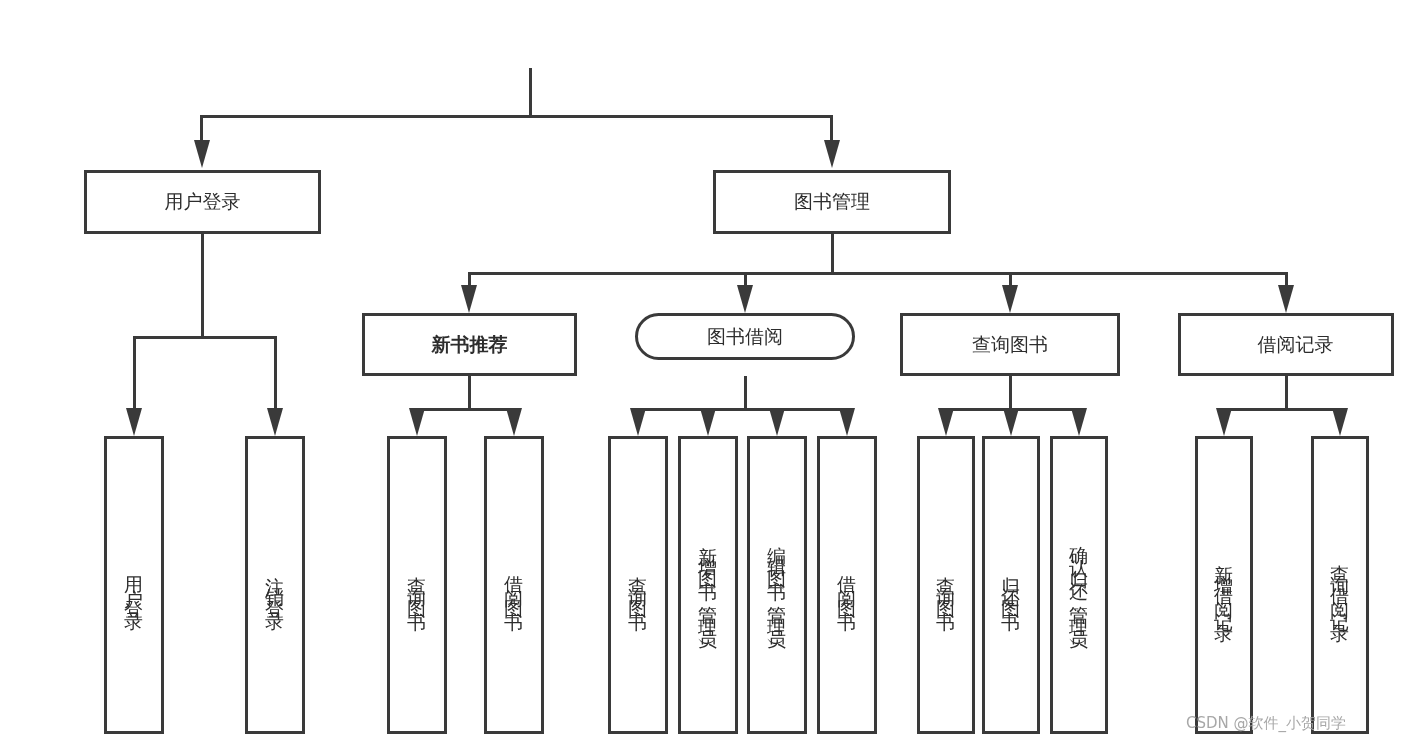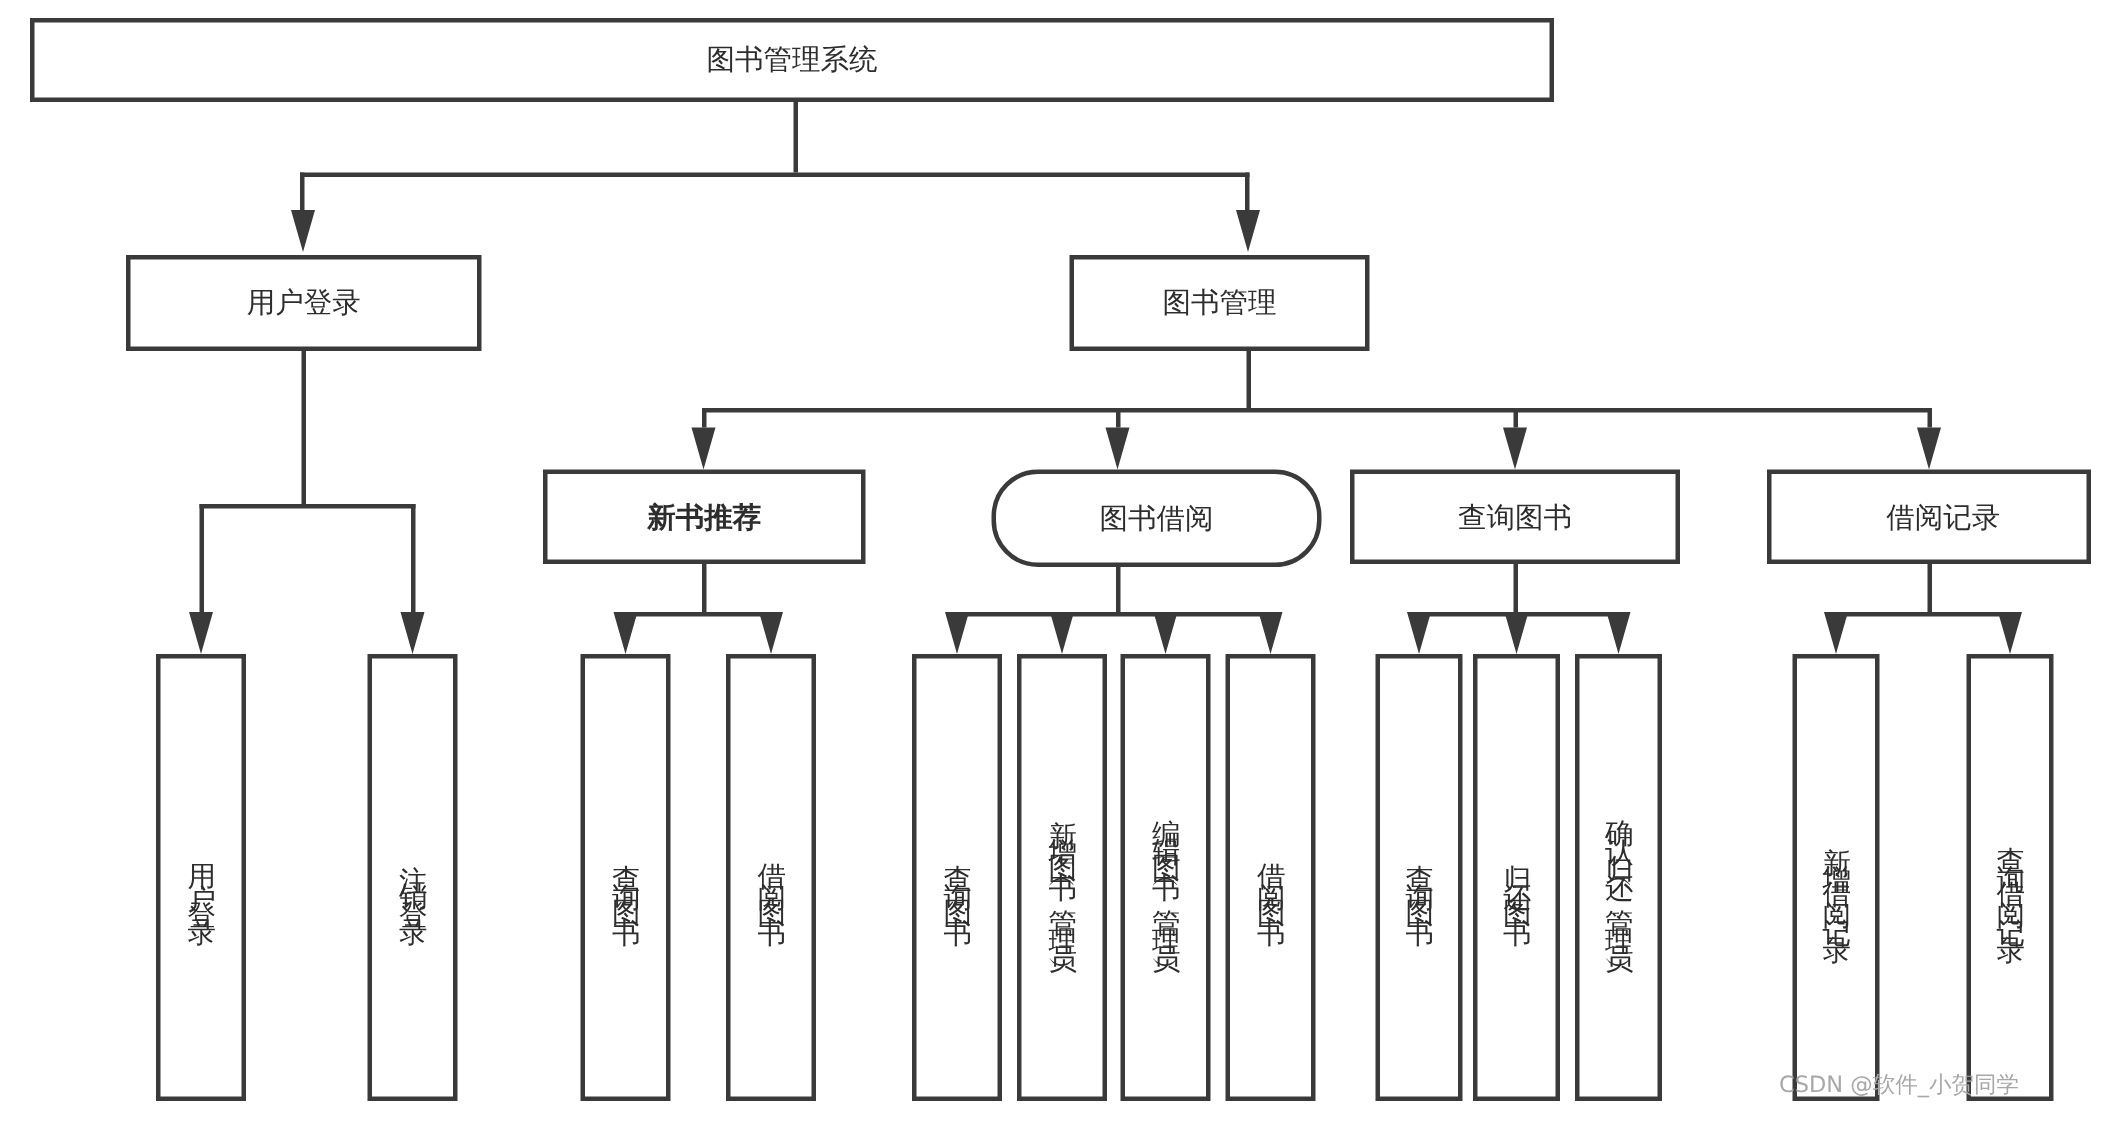--- a/index.html
+++ b/index.html
@@ -39,35 +39,32 @@
     position:absolute;left:1186px;top:714px;
     font-size:15px;color:var(--watermark);
     white-space:nowrap;z-index:5;
   }
 </style>
 </head>
 <body>
 
 <div class="canvas">
 
-  <div class="box" style="left:20px;top:12px;width:1016px;height:56px;">
-    <span>图书管理系统</span>
-  </div>
 
   <div class="line" style="left:529px;top:68px;width:3px;height:47px;"></div>
   <div class="line" style="left:200px;top:115px;width:633px;height:3px;"></div>
   <div class="line" style="left:200px;top:115px;width:3px;height:25px;"></div>
   <div class="arrow" style="left:194px;top:140px;"></div>
   <div class="line" style="left:830px;top:115px;width:3px;height:25px;"></div>
   <div class="arrow" style="left:824px;top:140px;"></div>
 
   <div class="box" style="left:84px;top:170px;width:237px;height:64px;">
     <span>用户登录</span>
   </div>
-  <div class="box" style="left:713px;top:170px;width:200px;height:64px;">
+  <div class="box" style="left:713px;top:170px;width:238px;height:64px;">
     <span>图书管理</span>
   </div>
 
   <div class="line" style="left:201px;top:234px;width:3px;height:102px;"></div>
   <div class="line" style="left:133px;top:336px;width:144px;height:3px;"></div>
   <div class="line" style="left:133px;top:336px;width:3px;height:72px;"></div>
   <div class="arrow" style="left:126px;top:408px;"></div>
   <div class="line" style="left:274px;top:336px;width:3px;height:72px;"></div>
   <div class="arrow" style="left:267px;top:408px;"></div>
 
@@ -78,21 +75,21 @@
   <div class="line" style="left:744px;top:272px;width:3px;height:13px;"></div>
   <div class="arrow" style="left:737px;top:285px;"></div>
   <div class="line" style="left:1009px;top:272px;width:3px;height:13px;"></div>
   <div class="arrow" style="left:1002px;top:285px;"></div>
   <div class="line" style="left:1285px;top:272px;width:3px;height:13px;"></div>
   <div class="arrow" style="left:1278px;top:285px;"></div>
 
   <div class="box" style="left:362px;top:313px;width:215px;height:63px;font-weight:bold;">
     <span>新书推荐</span>
   </div>
-  <div class="box" style="left:661px;top:313px;width:220px;height:65px;border-radius:31px;">
+  <div class="box" style="left:635px;top:313px;width:220px;height:47px;border-radius:31px;">
     <span>图书借阅</span>
   </div>
   <div class="box" style="left:900px;top:313px;width:220px;height:63px;">
     <span>查询图书</span>
   </div>
   <div class="box" style="left:1178px;top:313px;width:216px;height:63px;padding-left:19px;">
     <span>借阅记录</span>
   </div>
 
   <div class="line" style="left:468px;top:376px;width:3px;height:32px;"></div>

